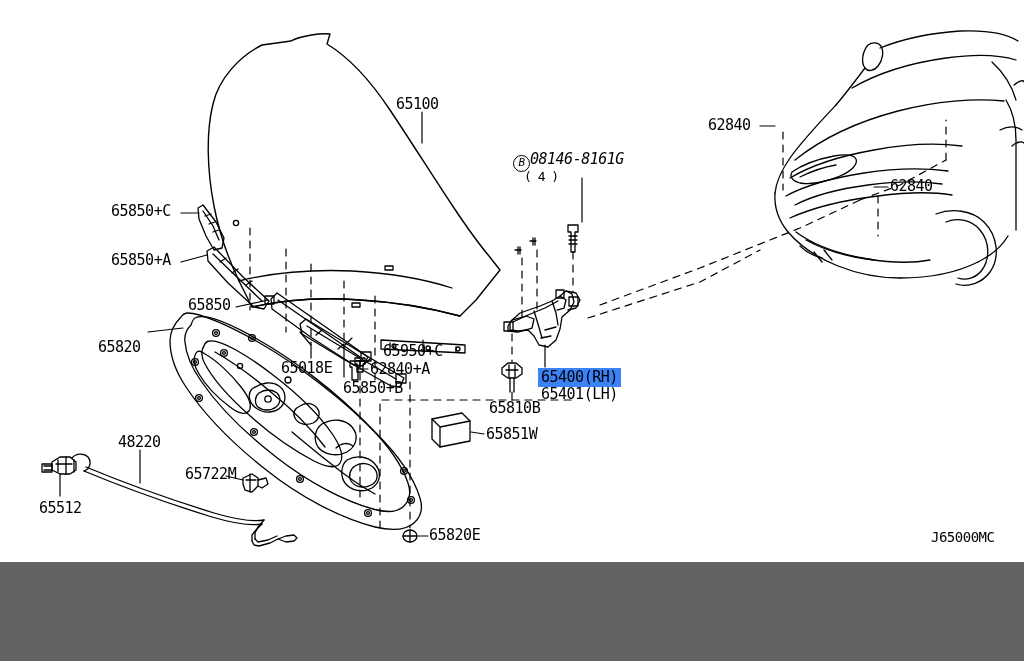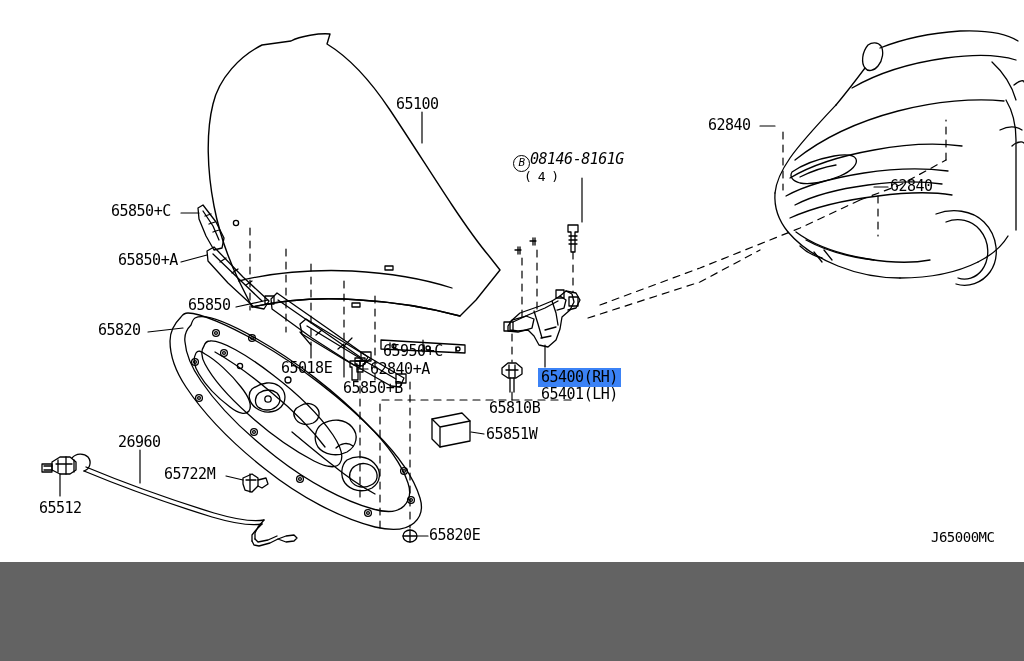--- a/index.html
+++ b/index.html
@@ -320,25 +320,25 @@
         <path d="M860,200 L900,185 L946,160"></path>
         <path d="M946,160 L946,120"></path>
       </g>
     </g>
   </svg>
 
   <div class="lbl" style="left:396px;top:96px;">65100</div>
 
   <div class="lbl" style="left:111px;top:203px;">65850+C</div>
 
-  <div class="lbl" style="left:111px;top:252px;margin-left:7px;">65850+A</div>
+  <div class="lbl" style="left:111px;top:252px;">65850+A</div>
 
   <div class="lbl" style="left:188px;top:297px;">65850</div>
 
-  <div class="lbl" style="left:98px;top:322px;">65820</div>
+  <div class="lbl" style="left:98px;top:339px;">65820</div>
 
   <div class="lbl" style="left:281px;top:360px;">65018E</div>
 
   <div class="lbl" style="left:306px;top:380px;margin-left:37px;">65850+B</div>
 
   <div class="lbl" style="left:383px;top:343px;">65950+C</div>
 
   <div class="lbl" style="left:370px;top:361px;">62840+A</div>
 
   <div class="lbl" style="left:513px;top:151px;font-style:italic;">
@@ -350,23 +350,23 @@
   <div class="lbl" style="left:541px;top:386px;">65401(LH)</div>
 
   <div class="lbl" style="left:489px;top:400px;">65810B</div>
 
   <div class="lbl" style="left:486px;top:426px;">65851W</div>
 
   <div class="lbl" style="left:708px;top:117px;">62840</div>
 
   <div class="lbl" style="left:890px;top:178px;">62840</div>
 
-  <div class="lbl" style="left:118px;top:434px;">26960</div>
-
-  <div class="lbl" style="left:164px;top:466px;text-align:right;">65722M</div>
+  <div class="lbl" style="left:118px;top:434px;">48220</div>
+
+  <div class="lbl" style="left:185px;top:466px;text-align:right;">65722M</div>
 
   <div class="lbl" style="left:39px;top:500px;">65512</div>
 
   <div class="lbl" style="left:429px;top:527px;">65820E</div>
 
   <div class="code" style="left:931px;top:529px;">J65000MC</div>
 </div>
 
 <div id="footer-banner">
   

